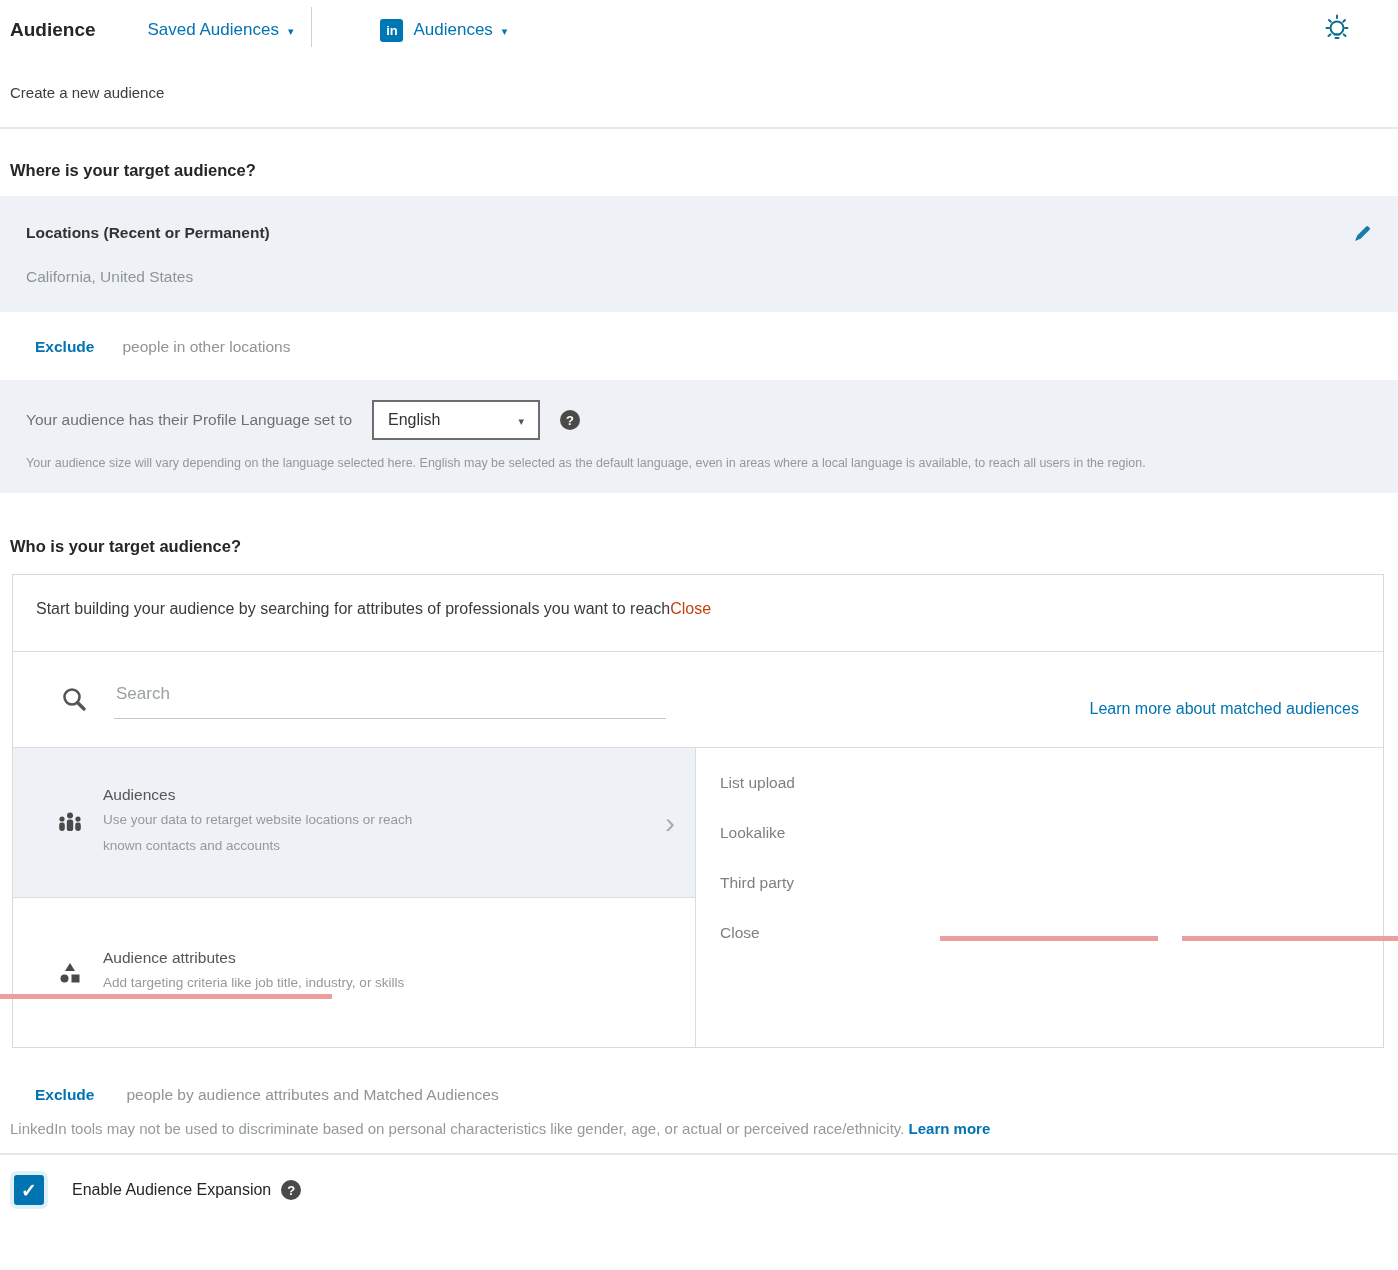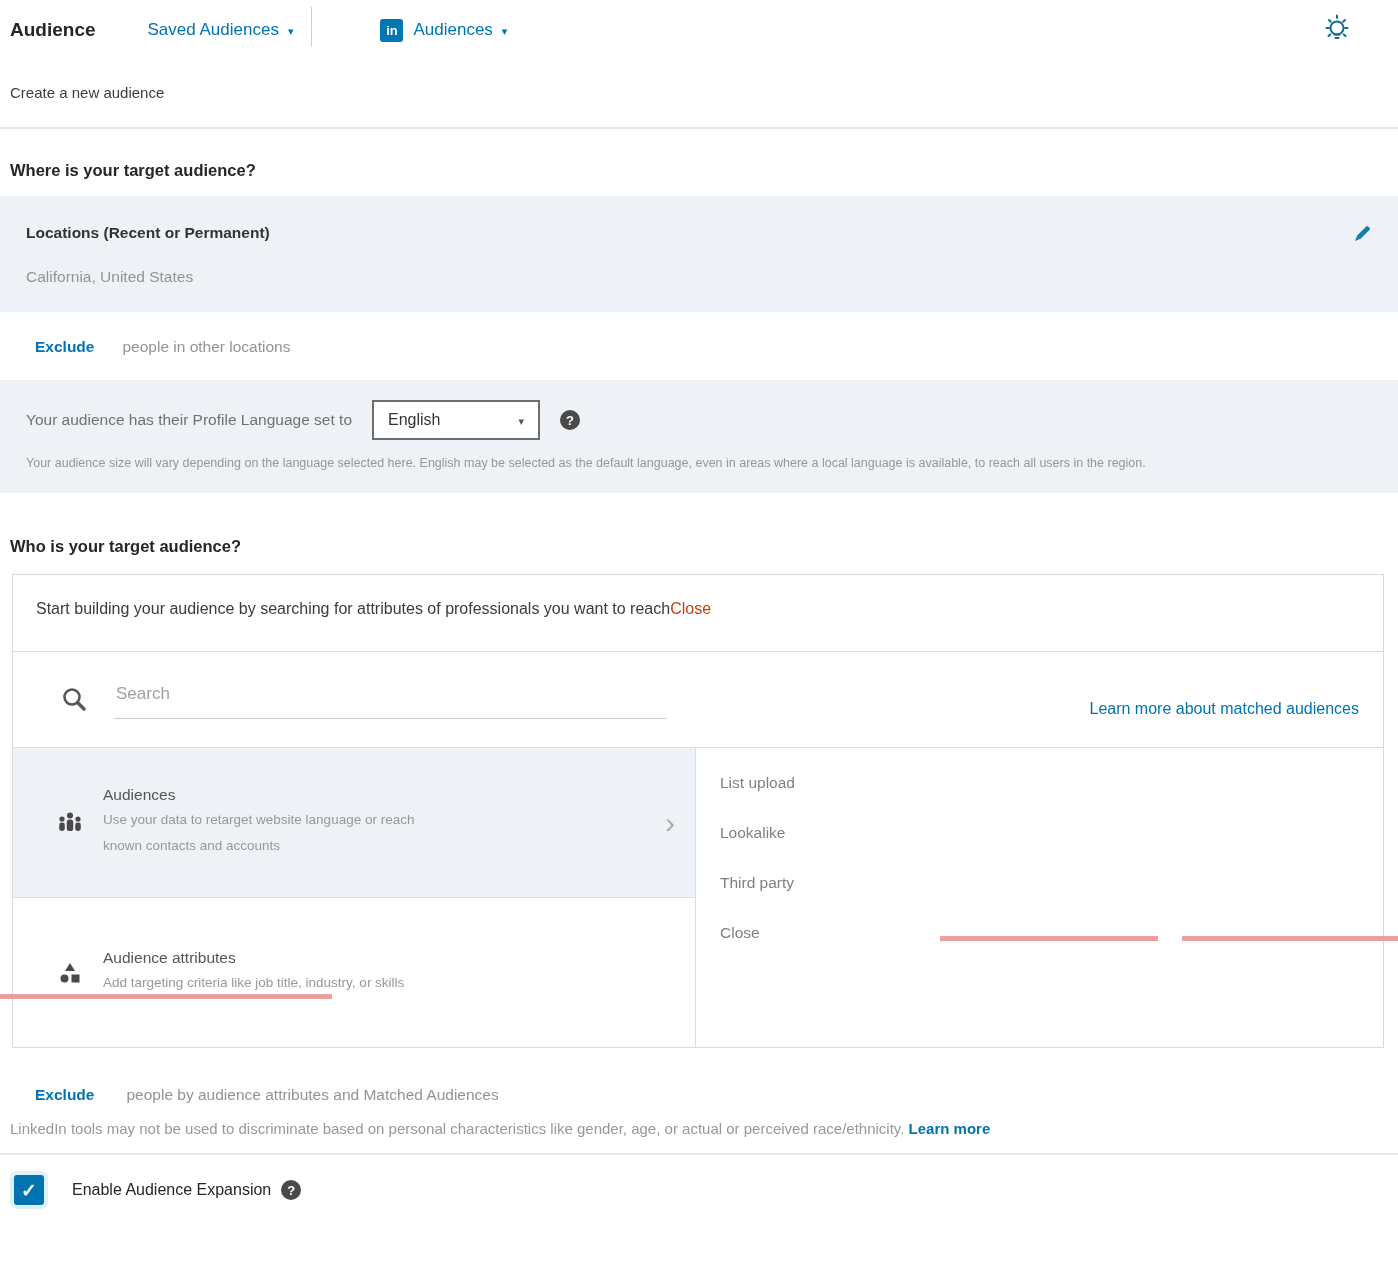--- a/index.html
+++ b/index.html
@@ -178,21 +178,21 @@
             <circle cx="7" cy="11" r="2.6"></circle>
               <rect x="4.2" y="14.5" width="5.6" height="8.5" rx="2.4"></rect>
             <circle cx="15" cy="7.5" r="3"></circle>
               <rect x="11.8" y="11.5" width="6.4" height="11.5" rx="2.6"></rect>
             <circle cx="23" cy="11" r="2.6"></circle>
               <rect x="20.2" y="14.5" width="5.6" height="8.5" rx="2.4"></rect>
           </svg>
         </span>
         <div class="menu-texts">
           <div class="menu-title">Audiences</div>
-          <div class="menu-desc">Use your data to retarget website language or reach known contacts and accounts</div>
+          <div class="menu-desc">Use your data to retarget website locations or reach known contacts and accounts</div>
         </div>
         <span class="menu-chevron">›</span>
       </div>
       <div class="menu-item">
         <span class="menu-icon">
           <svg width="30" height="30" viewBox="0 0 30 30" fill="#4a4a4a">
             <path d="M15 5 l5 8 h-10 z"></path>
             <circle cx="9.5" cy="20.5" r="4"></circle>
             <rect x="16.5" y="16.5" width="8" height="8"></rect>
           </svg>

